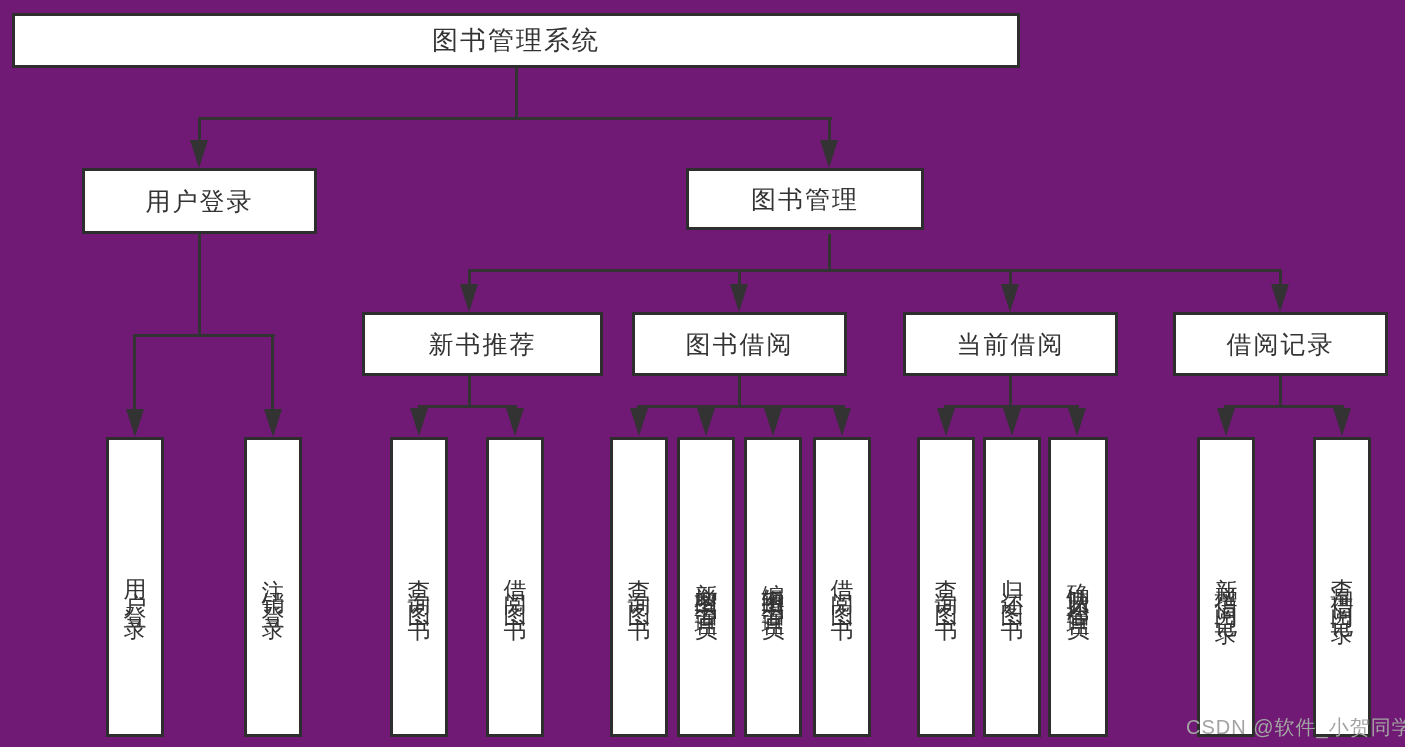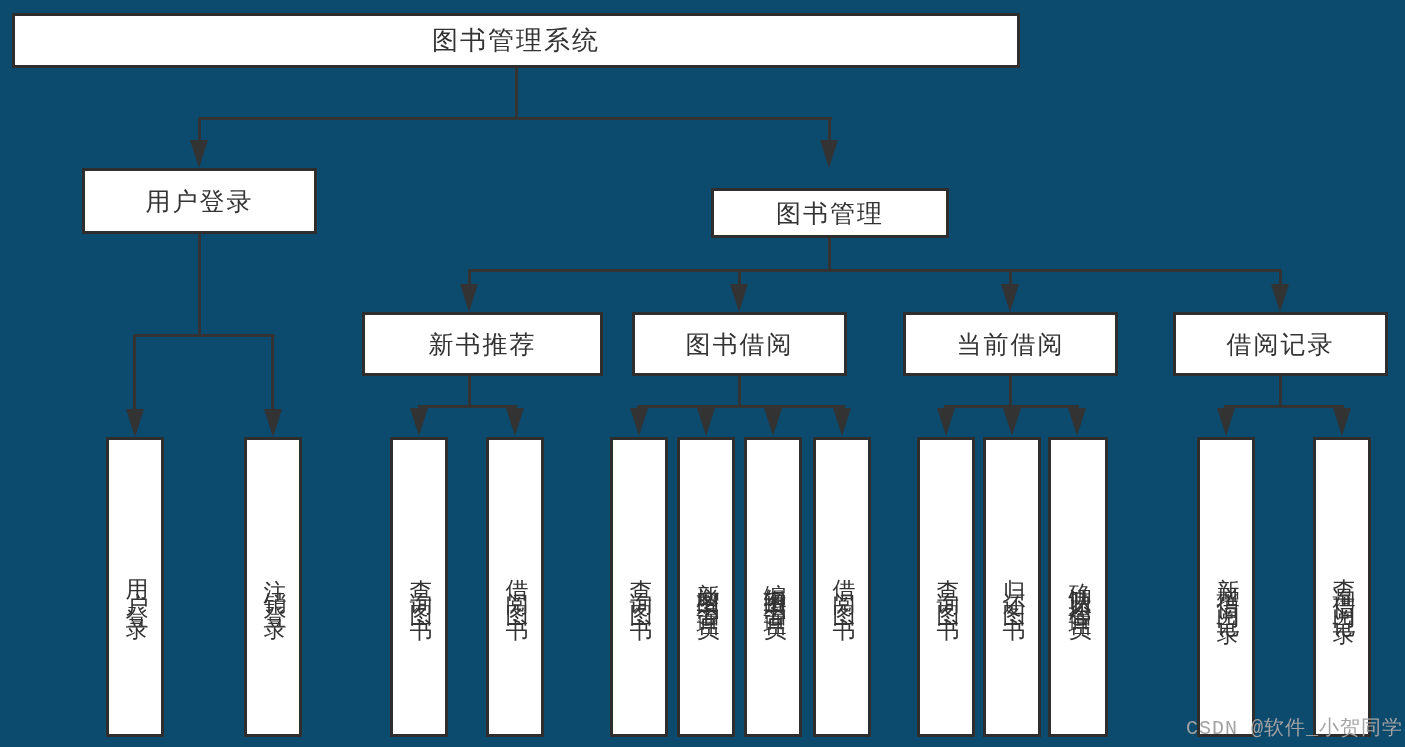--- a/index.html
+++ b/index.html
@@ -3,24 +3,23 @@
 <meta charset="utf-8">
 <style>
   * { margin: 0; padding: 0; box-sizing: border-box; }
   html, body { background: #ffffff; }
   body { font-family: "Liberation Sans", "DejaVu Sans", sans-serif; }
 
   .canvas {
     position: relative;
     width: 1405px;
     height: 747px;
-    background: #0c4a6e;
+    background: #701a75;
     overflow: hidden;
     color: #333333;
-    font-family: Liberation Mono, monospace;
   }
 
   
   .hbox {
     position: absolute;
     background: #ffffff;
     border: 3px solid #2e2e2e;
     display: flex;
     align-items: center;
     justify-content: center;
@@ -87,21 +86,21 @@
   <div class="vline" style="left:515px; top:68px; height:51px;"></div>
   <div class="hline" style="left:198px; top:117px; width:634px;"></div>
   <div class="vline" style="left:198px; top:117px; height:26px;"></div>
   <div class="arrow" style="left:190px; top:140px;"></div>
   <div class="vline" style="left:828px; top:117px; height:26px;"></div>
   <div class="arrow" style="left:820px; top:140px;"></div>
 
   <div class="hbox" style="left:82px; top:168px; width:235px; height:66px;">
     <span>用户登录</span>
   </div>
-  <div class="hbox" style="left:711px; top:168px; width:238px; height:50px;margin-top:20px;">
+  <div class="hbox" style="left:686px; top:168px; width:238px; height:62px;">
     <span>图书管理</span>
   </div>
 
   <div class="vline" style="left:198px; top:234px; height:102px;"></div>
   <div class="hline" style="left:133px; top:334px; width:142px;"></div>
   <div class="vline" style="left:133px; top:334px; height:75px;"></div>
   <div class="arrow" style="left:126px; top:409px;"></div>
   <div class="vline" style="left:271px; top:334px; height:75px;"></div>
   <div class="arrow" style="left:264px; top:409px;"></div>
 

